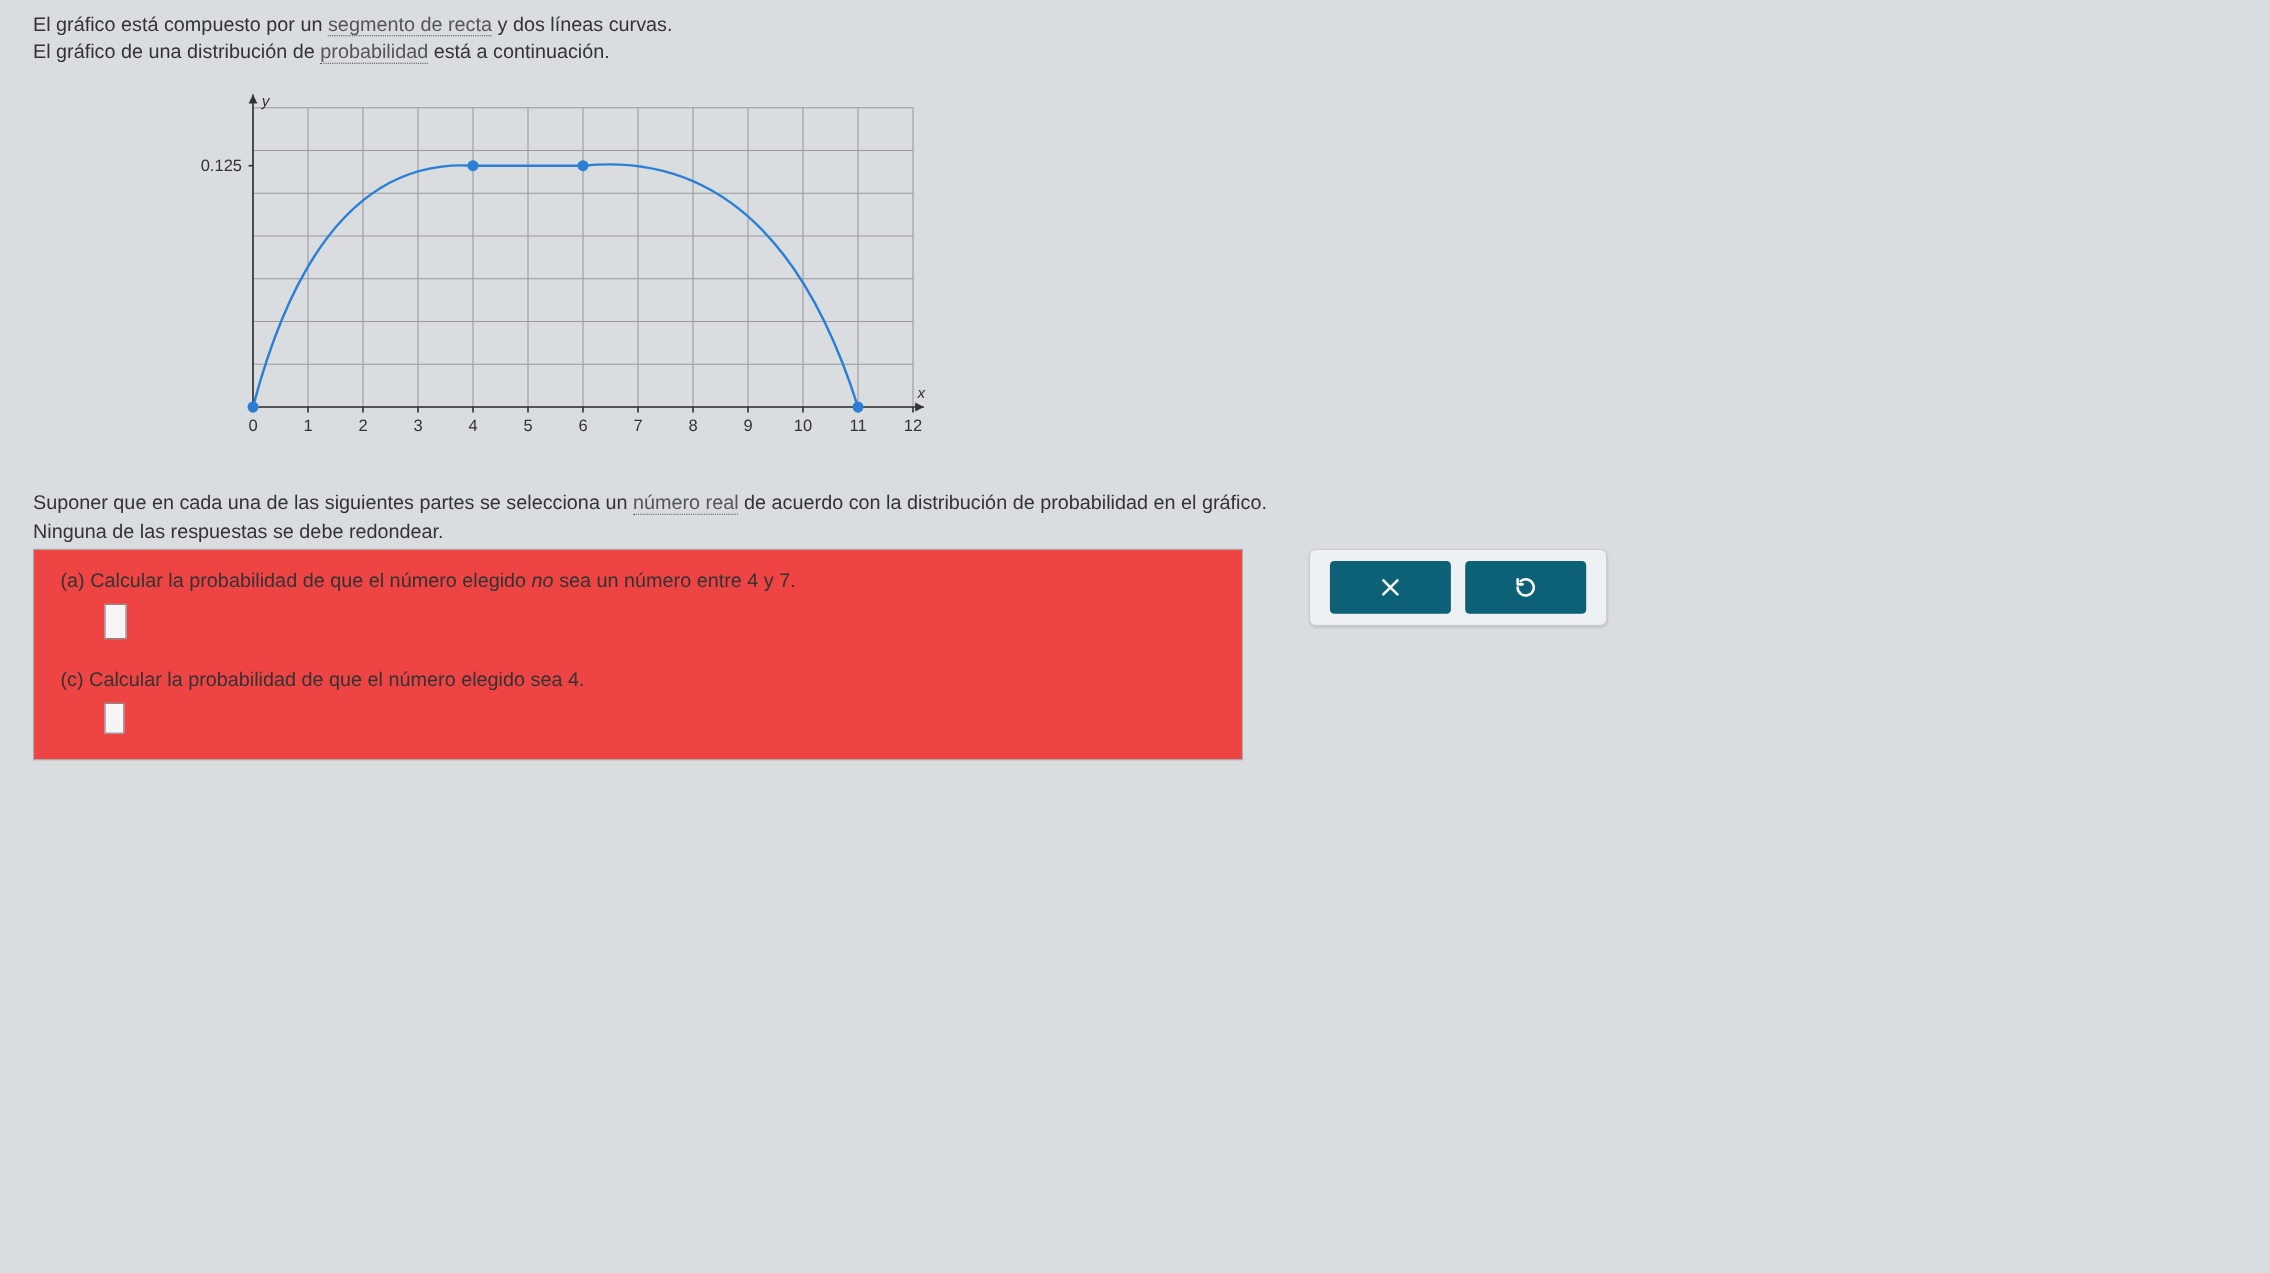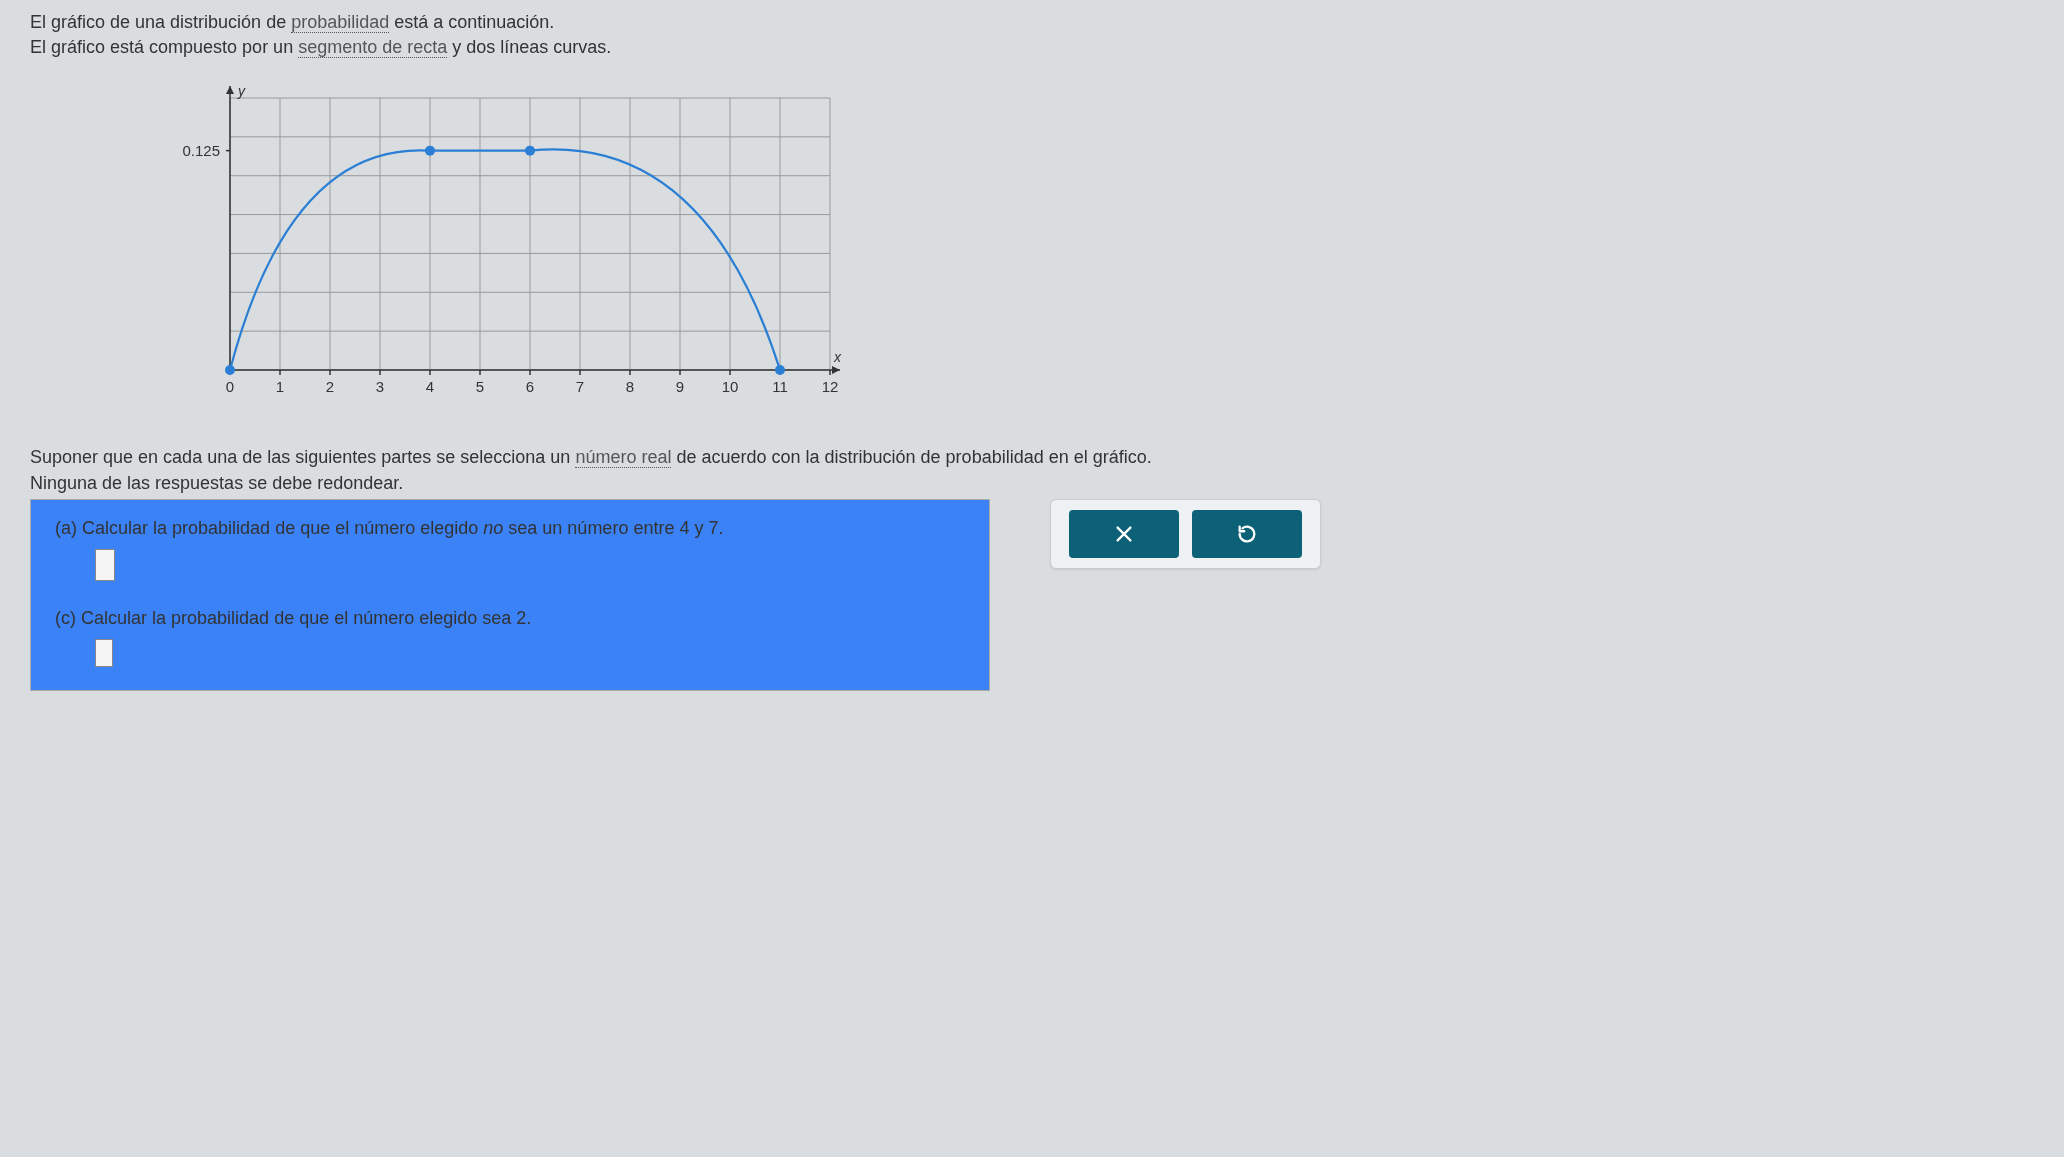--- a/index.html
+++ b/index.html
@@ -22,23 +22,23 @@
     .chart-container {
       margin: 10px 0 30px 140px;
       width: 680px;
     }
     .instructions {
       margin: 3px 0;
       line-height: 1.4;
     }
     .answer-box {
       border: 1px solid #aaa;
-      background: #3b82f6;
+      background: #ef4444;
       padding: 18px 24px;
-      width: 960px;
+      width: 1100px;
       display: inline-block;
       vertical-align: top;
     }
     .answer-box .part {
       margin-bottom: 22px;
     }
     .answer-box .part:last-child {
       margin-bottom: 0;
     }
     .answer-input-slot {
@@ -80,24 +80,24 @@
     }
     .btn svg { width: 22px; height: 22px; fill: none; stroke: #fff; stroke-width: 2.5; stroke-linecap: round; stroke-linejoin: round; }
     em.no { font-style: italic; }
     .bottom-row { display: flex; align-items: flex-start; }
   </style>
 </head>
 <body>
 
 <div class="question-header">
   <div>
-    <span>El gráfico de una distribución de </span><a href="#" class="underline-link">probabilidad</a><span> está a continuación.</span>
+    <span>El gráfico está compuesto por un </span><a href="#" class="underline-link">segmento de recta</a><span> y dos líneas curvas.</span>
   </div>
   <div>
-    <span>El gráfico está compuesto por un </span><a href="#" class="underline-link">segmento de recta</a><span> y dos líneas curvas.</span>
+    <span>El gráfico de una distribución de </span><a href="#" class="underline-link">probabilidad</a><span> está a continuación.</span>
   </div>
 </div>
 
 <div class="chart-container">
   <svg id="chart-svg" width="680" height="330">
       <line x1="60" x2="660" y1="18" y2="18" stroke="#999" stroke-width="1"></line>
       <line x1="60" x2="660" y1="56.857142857142854" y2="56.857142857142854" stroke="#999" stroke-width="1"></line>
       <line x1="60" x2="660" y1="95.71428571428571" y2="95.71428571428571" stroke="#999" stroke-width="1"></line>
       <line x1="60" x2="660" y1="134.57142857142856" y2="134.57142857142856" stroke="#999" stroke-width="1"></line>
       <line x1="60" x2="660" y1="173.42857142857142" y2="173.42857142857142" stroke="#999" stroke-width="1"></line>
@@ -167,21 +167,21 @@
 
 <div class="bottom-row">
   <div class="answer-box">
     <div class="part">
       <span>(a)</span>
       <span>Calcular la probabilidad de que el número elegido </span><em class="no">no</em><span> sea un número entre 4 y 7.</span>
       <div><span class="answer-input-slot"></span></div>
     </div>
     <div class="part">
       <span>(c)</span>
-      <span>Calcular la probabilidad de que el número elegido sea 2.</span>
+      <span>Calcular la probabilidad de que el número elegido sea 4.</span>
       <div><span class="answer-input-slot small"></span></div>
     </div>
   </div>
 
   <div class="buttons-box">
     <button class="btn">
       <svg viewBox="0 0 24 24">
           <path d="M5 5 L19 19 M19 5 L5 19"></path>
         </svg>
     </button>

